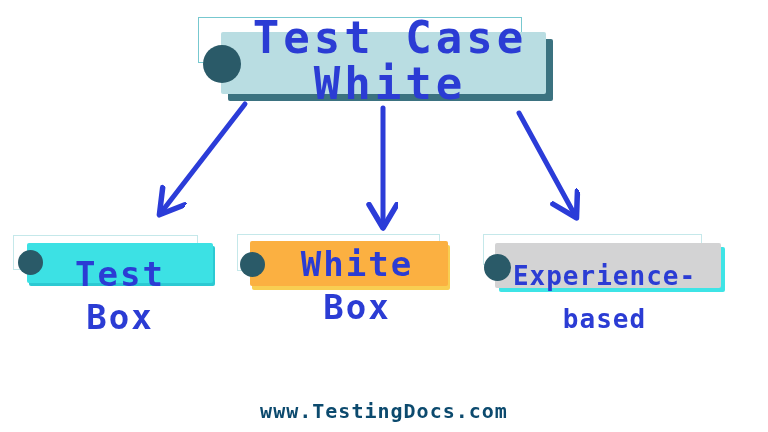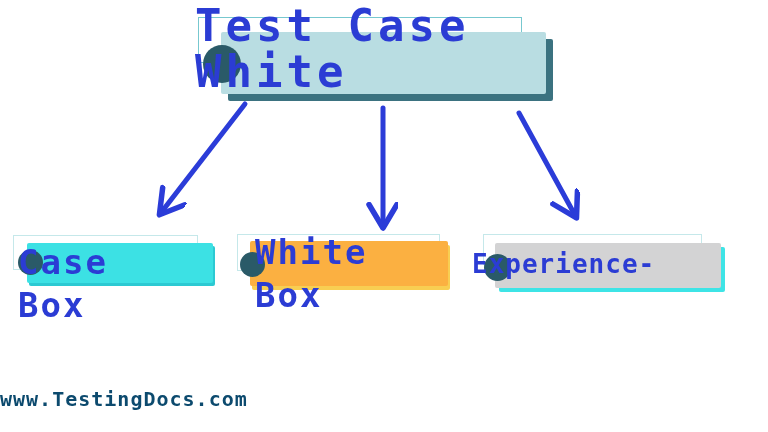--- a/index.html
+++ b/index.html
@@ -4,21 +4,21 @@
 <style>
   html,body{margin:0;padding:0;background:#ffffff;}
   .canvas{
     position:relative;width:768px;height:432px;background:#ffffff;
     overflow:hidden;font-family:"DejaVu Sans Mono", monospace;
   }
   
   .outline{position:absolute;border:1.5px solid #8fd2d8;background:transparent;z-index:1;}
   .fill{position:absolute;z-index:2;border-radius:2px;}
   .dot{position:absolute;border-radius:50%;background:#2a5a68;z-index:3;}
-  .label{position:absolute;z-index:4;text-align:left;font-weight:bold;color:#2b3cd4;}
+  .label{position:absolute;z-index:4;text-align:center;font-weight:bold;color:#2b3cd4;margin-top:12px;}
   
   .root-outline{left:198px;top:17px;width:322px;height:44px;border-color:#77c8cf;}
   .root-fill{left:221px;top:32px;width:325px;height:62px;background:#b9dde2;box-shadow:7px 7px 0 #3b7280;}
   .root-dot{left:203px;top:45px;width:38px;height:38px;}
   .root-label{left:195px;top:3px;width:390px;font-size:44px;line-height:46px;letter-spacing:4px;}
   
   .arrows{position:absolute;left:0;top:0;z-index:1;}
   
   .n1-outline{left:13px;top:235px;width:183px;height:33px;border-color:#c5e8ea;}
   .n1-fill{left:27px;top:243px;width:186px;height:40px;background:#3ce1e4;box-shadow:2px 3px 0 #2cc9d2;}
@@ -62,39 +62,40 @@
       <span>Test Case</span><br>
       <span>White</span>
     </div>
   </div>
 
   <div>
     <div class="outline n1-outline"></div>
     <div class="fill n1-fill"></div>
     <div class="dot n1-dot"></div>
     <div class="label n1-label">
-      <span>Case</span><br>
+      <span>Test</span><br>
       <span>Box</span>
     </div>
   </div>
 
   <div>
     <div class="outline n2-outline"></div>
     <div class="fill n2-fill"></div>
     <div class="dot n2-dot"></div>
     <div class="label n2-label">
       <span>White</span><br>
       <span>Box</span>
     </div>
   </div>
 
   <div>
     <div class="outline n3-outline"></div>
     <div class="fill n3-fill"></div>
     <div class="dot n3-dot"></div>
     <div class="label n3-label">
       <span>Experience-</span><br>
+      <span>based</span>
     </div>
   </div>
 
   <div class="label watermark">www.TestingDocs.com</div>
 
 </div>
 
 </body></html>

